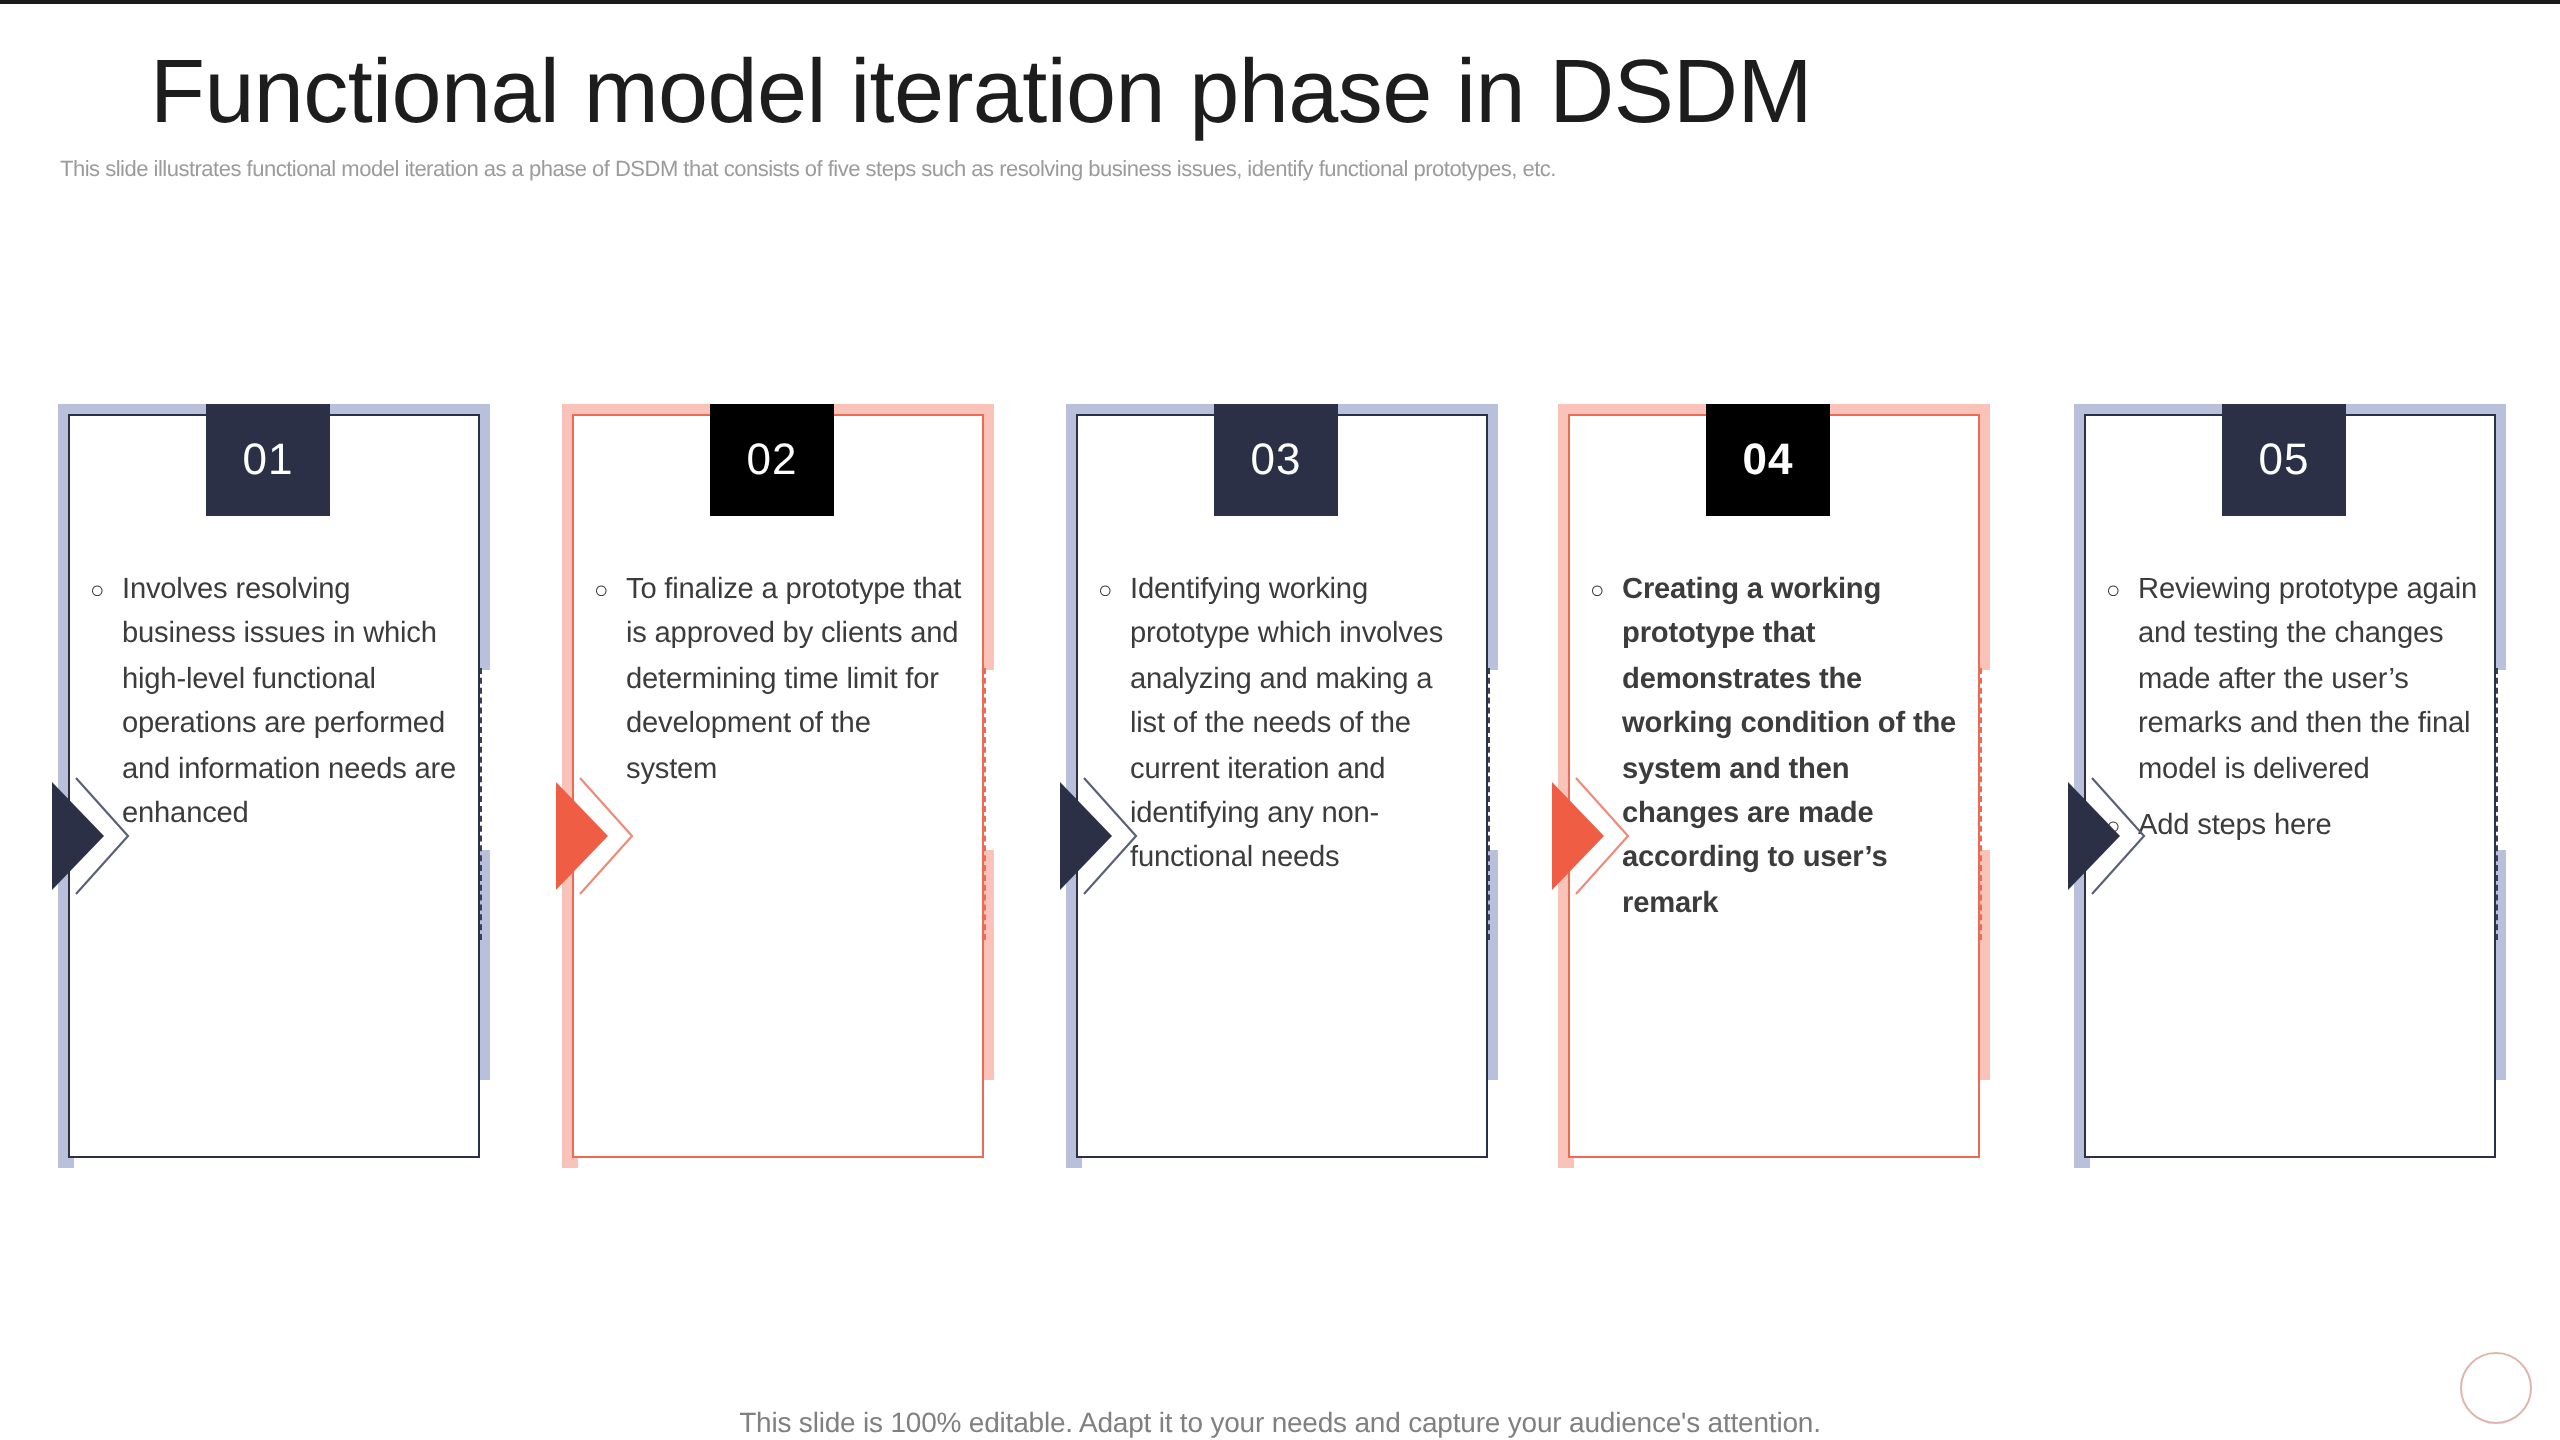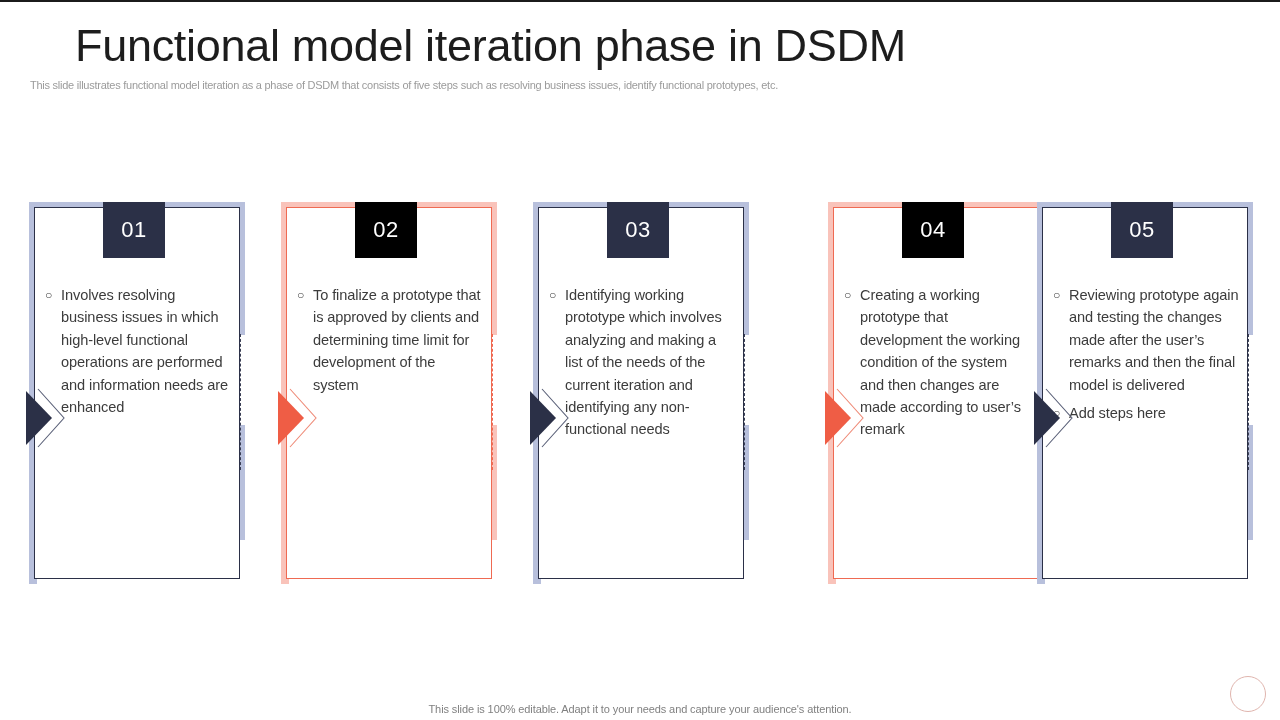--- a/index.html
+++ b/index.html
@@ -152,21 +152,21 @@
     letter-spacing: -0.1px;
   }
 
   
   .footer-note {
     position: absolute;
     left: 0;
     top: 703px;
     width: 1280px;
     text-align: center;
-    font-size: 11px;
+    font-size: 14px;
     color: #808080;
     letter-spacing: -0.1px;
   }
   .corner-circle {
     position: absolute;
     right: 14px;
     bottom: 8px;
     width: 34px;
     height: 34px;
     border: 1px solid #e0b5ae;
@@ -236,37 +236,37 @@
           <path d="M0 4 L26 31 L0 58 Z" fill="#2b3047"></path>
           <path d="M12 2 L38 31 L12 60" fill="none" stroke="#5a6078" stroke-width="1.1"></path>
         </svg></div>
       <div class="card-body">
         <div class="bullet-row">
           <span class="bullet-mark">○</span>
           <span class="bullet-text">Identifying working prototype which involves analyzing and making a list of the needs of the current iteration and identifying any non-functional needs</span>
         </div>
       </div>
     </div>
-    <div class="card accent" style="left: 828px;">
+    <div class="card accent" style="left: 779px; font-weight: bold;">
       <div class="frame-edge fe-top"></div>
       <div class="frame-edge fe-bottom"></div>
       <div class="frame-edge fe-left"></div>
       <div class="frame-edge fe-right-a"></div>
       <div class="frame-edge fe-right-b"></div>
       <div class="inner-rect"></div>
       <div class="dashed-gap"></div>
       <div class="badge">04</div>
       <div class="chevron-wrap"><svg width="52" height="62" viewBox="0 0 52 62">
           <path d="M0 4 L26 31 L0 58 Z" fill="#ef5d45"></path>
           <path d="M12 2 L38 31 L12 60" fill="none" stroke="#ef8a77" stroke-width="1.1"></path>
         </svg></div>
       <div class="card-body">
         <div class="bullet-row">
           <span class="bullet-mark">○</span>
-          <span class="bullet-text">Creating a working prototype that development the working condition of the system and then changes are made according to user’s remark</span>
+          <span class="bullet-text">Creating a working prototype that demonstrates the working condition of the system and then changes are made according to user’s remark</span>
         </div>
       </div>
     </div>
     <div class="card" style="left: 1037px;">
       <div class="frame-edge fe-top"></div>
       <div class="frame-edge fe-bottom"></div>
       <div class="frame-edge fe-left"></div>
       <div class="frame-edge fe-right-a"></div>
       <div class="frame-edge fe-right-b"></div>
       <div class="inner-rect"></div>

